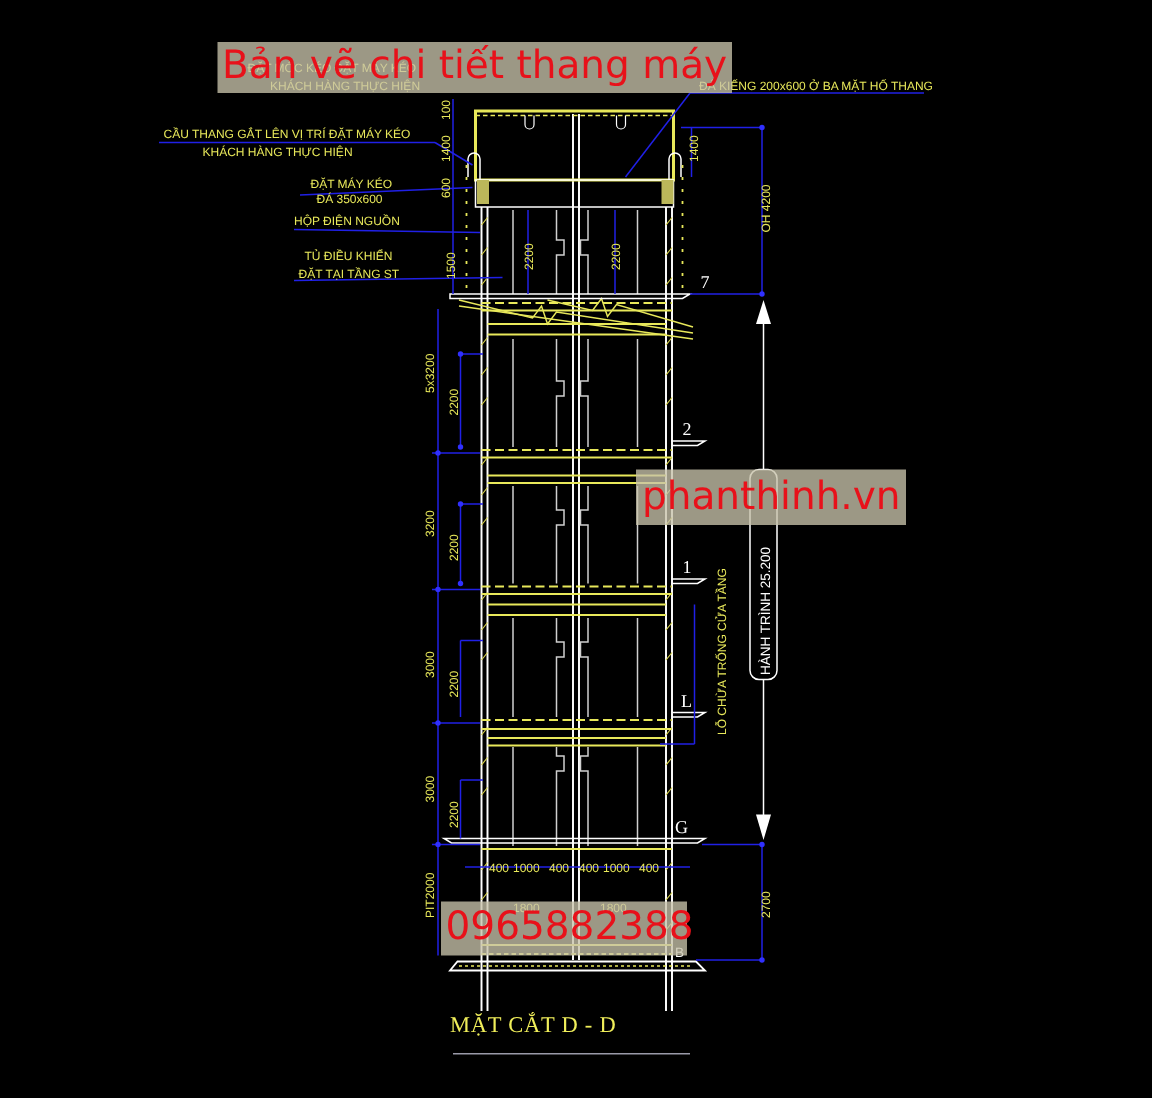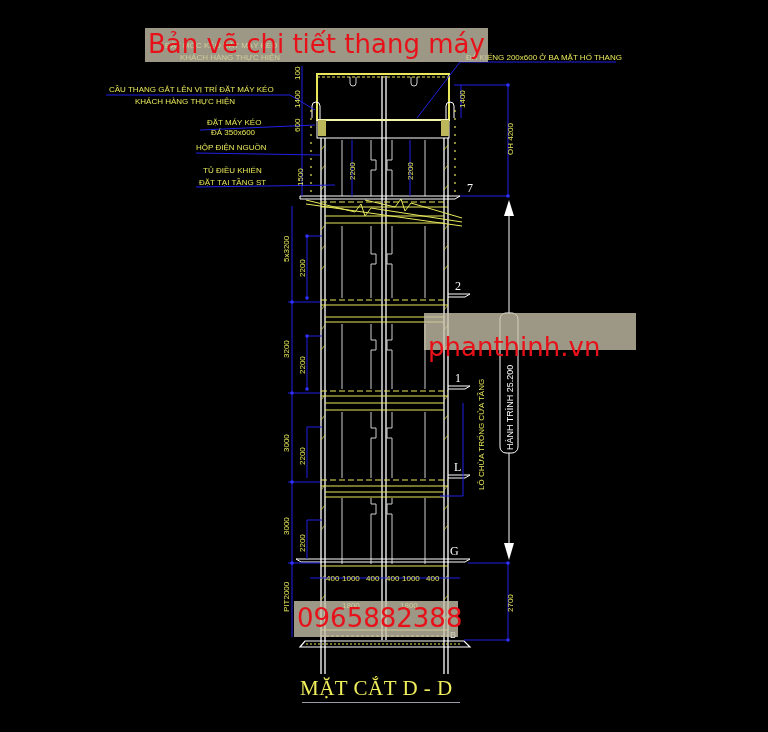--- a/index.html
+++ b/index.html
@@ -3,23 +3,23 @@
 <meta charset="utf-8">
 <style>
   html, body { margin:0; padding:0; background:#000; }
   body { width:768px; height:732px; position:relative; overflow:hidden; font-family:"DejaVu Sans", sans-serif; }
   svg { position:absolute; left:0; top:0; }
   .cad { font-family:"Liberation Sans", sans-serif; font-size:8px; fill:#e8e85a; }
   .cadw { font-family:"Liberation Sans", sans-serif; font-size:9px; fill:#ffffff; }
   .lvl { font-family:"Liberation Serif", serif; font-size:12px; fill:#ffffff; }
   .wm { position:absolute; background:rgba(200,195,170,0.78); color:#e8111a; font-family:"DejaVu Sans", sans-serif; line-height:1; white-space:nowrap; }
   #wm-title { left:145px; top:28px; width:343px; height:34px; font-size:26px; padding-left:3px; box-sizing:border-box; padding-top:3px; }
-  #wm-site { left:424px; top:313px; width:212px; height:37px; font-size:26px; padding-left:4px; box-sizing:border-box; padding-top:21px; }
+  #wm-site { left:424px; top:313px; width:180px; height:37px; font-size:26px; padding-left:4px; box-sizing:border-box; padding-top:5px; }
   #wm-phone { left:294px; top:601px; width:164px; height:36px; font-size:26px; padding-left:3px; box-sizing:border-box; padding-top:4px; }
-  #section-title { position:absolute; left:300px; top:676px; font-family:"Liberation Serif", serif; font-size:21px; color:#f0ee5a; letter-spacing:0.5px; }
+  #section-title { position:absolute; left:300px; top:676px; font-family:"Liberation Serif", serif; font-size:15px; color:#f0ee5a; letter-spacing:0.5px; }
   #section-underline { position:absolute; left:302px; top:702px; width:158px; height:1px; background:#9a9aa8; }
 </style>
 </head>
 <body>
 
 <svg width="768" height="732" viewBox="0 0 768 732">
 
   <g stroke="#ffffff" stroke-width="1.3" fill="none">
 
     <line x1="321" y1="138" x2="321" y2="674"></line>

